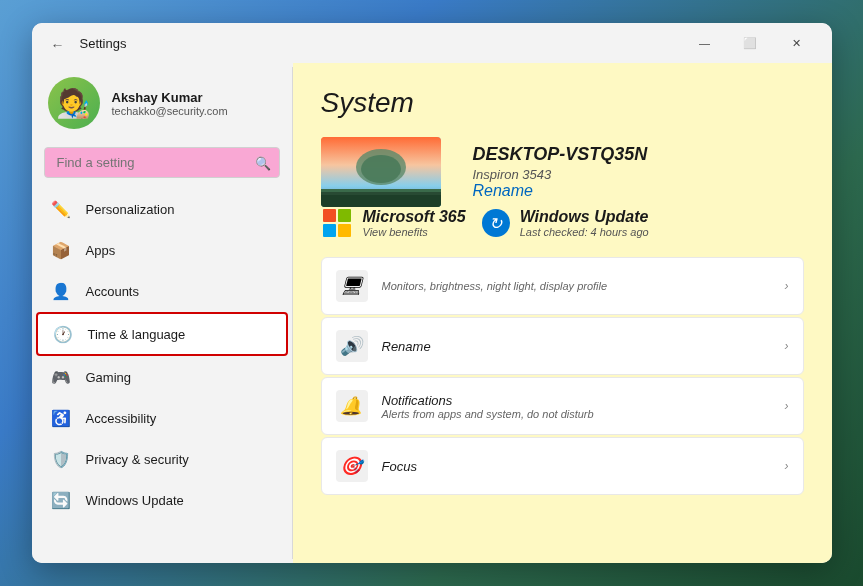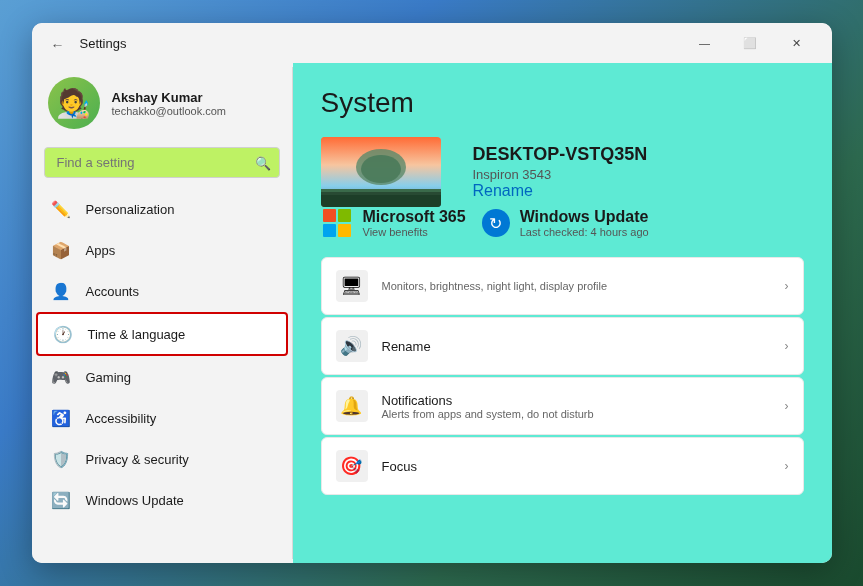--- a/index.html
+++ b/index.html
@@ -110,21 +110,21 @@
     }
     .search-box {
       margin: 4px 12px 10px 12px;
       position: relative;
     }
     .search-box input {
       width: 100%;
       padding: 7px 32px 7px 12px;
       border: 1px solid #d0d0d0;
       border-radius: 4px;
-      background: #bef264;
+      background: #f9a8d4;
       font-size: 13px;
       color: #555;
       outline: none;
     }
     .search-icon-wrap {
       position: absolute;
       right: 8px;
       top: 50%;
       transform: translateY(-50%);
       color: #555;
@@ -155,23 +155,24 @@
       font-size: 16px;
       flex-shrink: 0;
     }
     .divider-v {
       width: 1px;
       background: #d8d8d8;
       margin: 4px 0;
     }
     .content {
       flex: 1;
-      background: #5eead4;
+      background: #fef9c3;
       overflow-y: auto;
       padding: 24px 28px;
+      font-style: italic;
     }
     .page-title {
       font-size: 28px;
       font-weight: 300;
       color: #1a1a1a;
       margin-bottom: 18px;
     }
     .device-card {
       display: flex;
       align-items: center;
@@ -319,21 +320,21 @@
   <div class="main-area">
 
     <div class="sidebar">
 
       <div class="user-profile">
         <div class="avatar">
           <span style="font-size:28px;">🧑‍🎨</span>
         </div>
         <div class="user-info">
           <div class="user-name">Akshay Kumar</div>
-          <div class="user-email">techakko@outlook.com</div>
+          <div class="user-email">techakko@security.com</div>
         </div>
       </div>
 
       <div class="search-box">
         <input type="text" placeholder="Find a setting" style="">
         <span class="search-icon-wrap">🔍</span>
       </div>
 
       <div>
 

